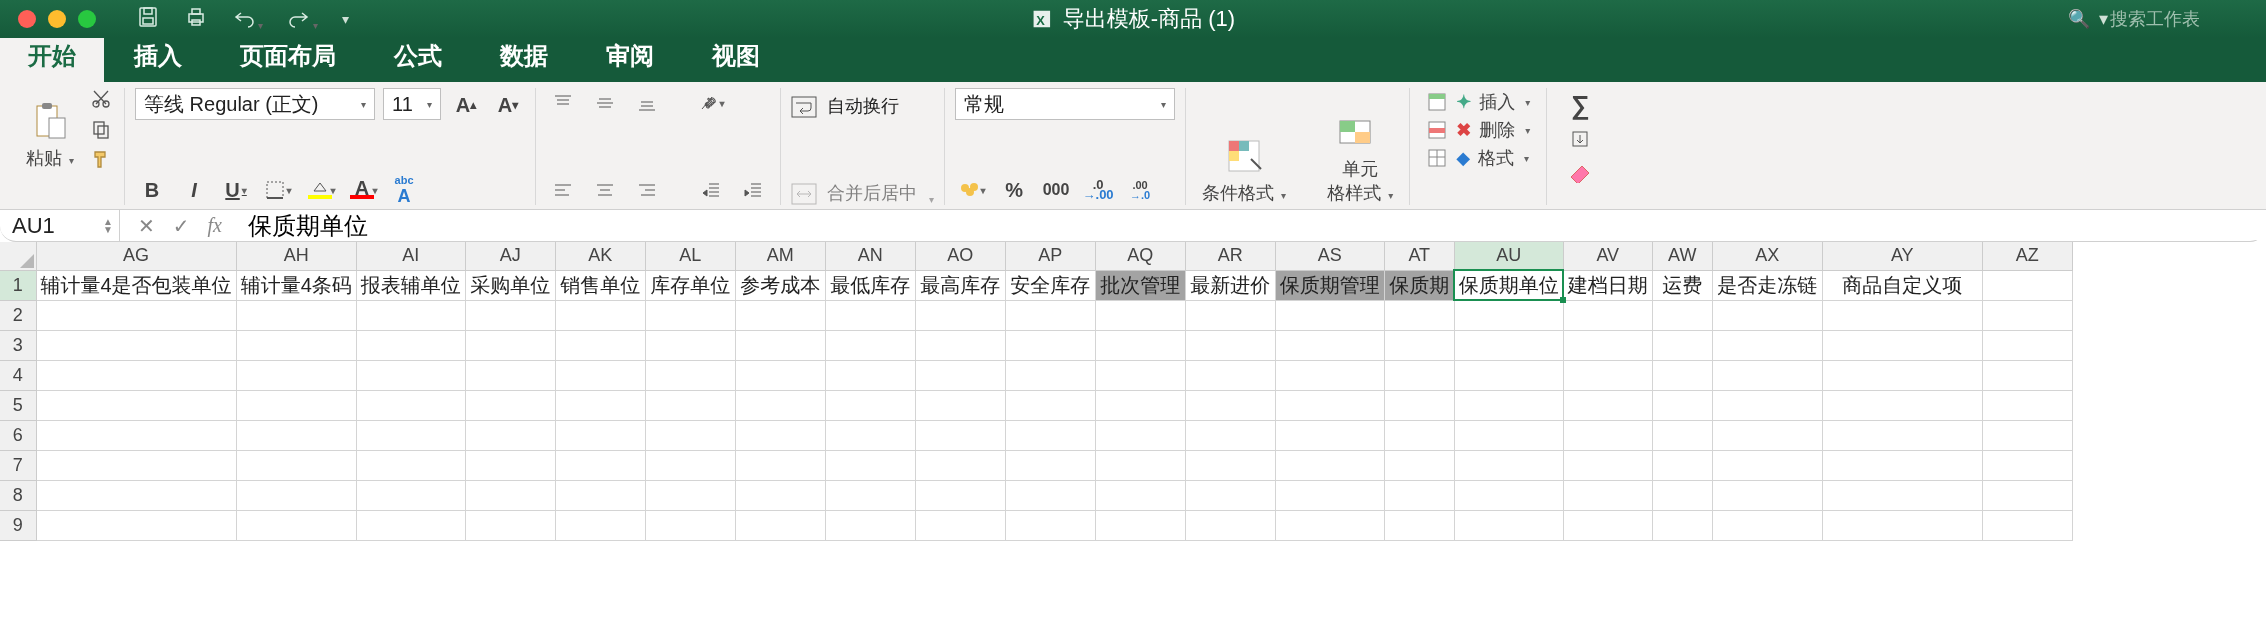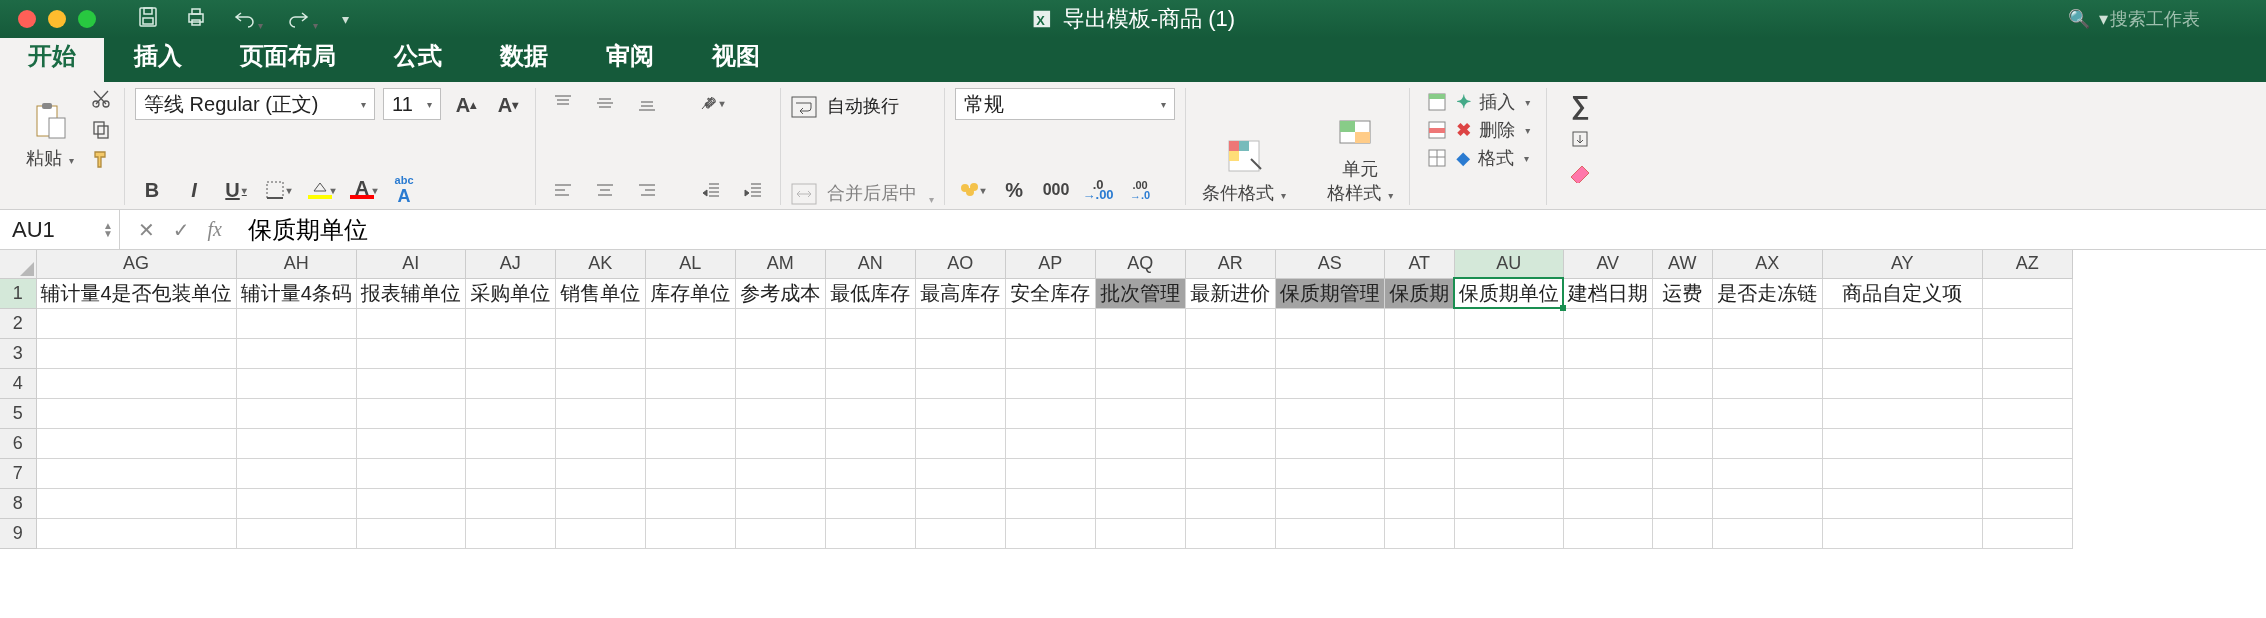--- a/index.html
+++ b/index.html
@@ -38,21 +38,21 @@
   .fmt-btn { width:34px; height:30px; border:1px solid transparent; display:flex; align-items:center; justify-content:center; font-size:20px; font-weight:bold; color:#444; cursor:pointer; }
   .fmt-btn.under{text-decoration:underline;}
   .fmt-btn.italic{font-style:italic;}
   .color-bar { width:24px; height:4px; }
   .group-label-row{display:flex;align-items:flex-end;gap:10px;height:30px;}
   .cells-col{display:flex;flex-direction:column;gap:4px;padding:2px 6px;}
   .cells-item{display:flex;align-items:center;gap:8px;font-size:18px;color:#444;cursor:pointer;}
   .cells-item svg{width:22px;height:22px;}
 
   
-  .formula-bar { height:40px; border-bottom:1px solid #d0d0d0; display:flex; align-items:center; background:#fff; }
+  .formula-bar { height:32px; border-bottom:1px solid #d0d0d0; display:flex; align-items:center; background:#fff;border-radius:19px; }
   .namebox { width:120px; border-right:1px solid #d0d0d0; padding-left:12px; font-size:22px; display:flex; align-items:center; height:100%; justify-content:space-between; padding-right:6px;}
   .namebox .spin{display:flex;flex-direction:column;font-size:10px;color:#888;line-height:8px;}
   .fbar-icons{display:flex;align-items:center;gap:18px;padding:0 18px;color:#888;}
   .fbar-icons span{cursor:pointer;font-size:20px;}
   .fx{font-style:italic;font-family:Georgia,serif;}
   .formula-input{flex:1;border:none;outline:none;font-size:24px;padding-left:8px;}
 
   
   .grid-wrap { position:relative; }
   table.grid { border-collapse:collapse; table-layout:fixed; }

